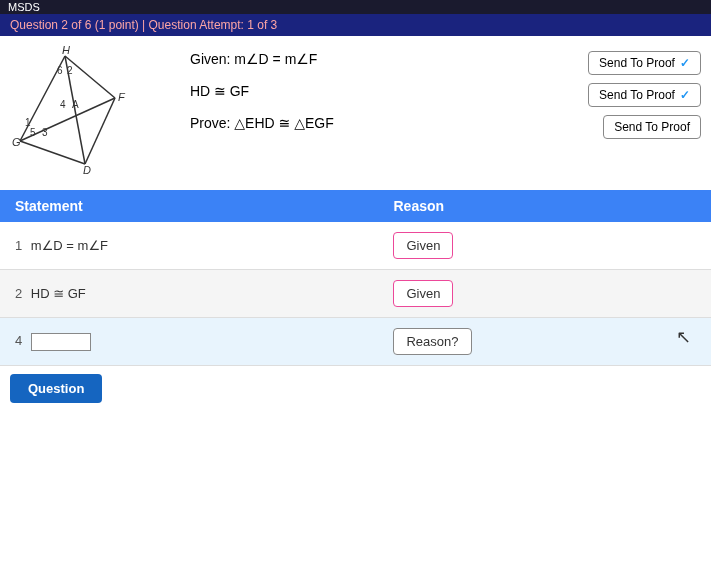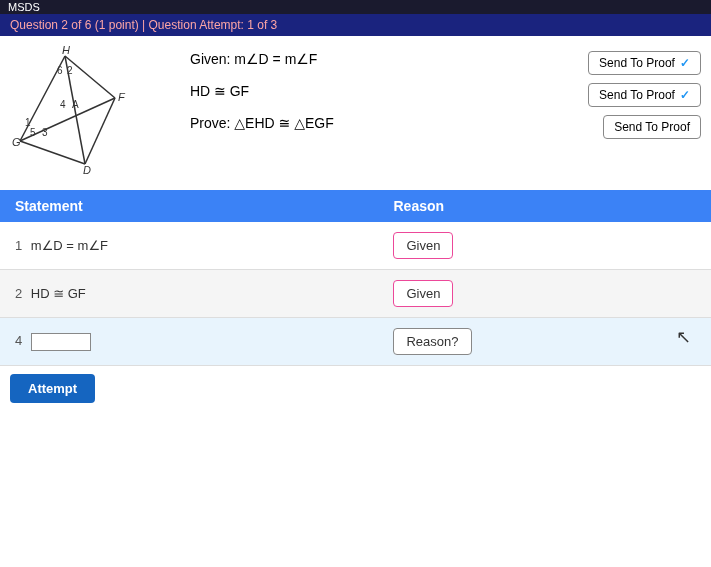--- a/index.html
+++ b/index.html
@@ -254,15 +254,15 @@
           <span>Reason?</span>
         </button>
         <span style="position:absolute;right:20px;top:8px;font-size:18px;color:#333;">↖</span>
       </td>
     </tr>
   </tbody>
 </table>
 
 <div class="bottom-area">
   <button class="validate-btn">
-    <span>Attempt</span>
+    <span>Question</span>
   </button>
 </div>
 
 </body></html>

